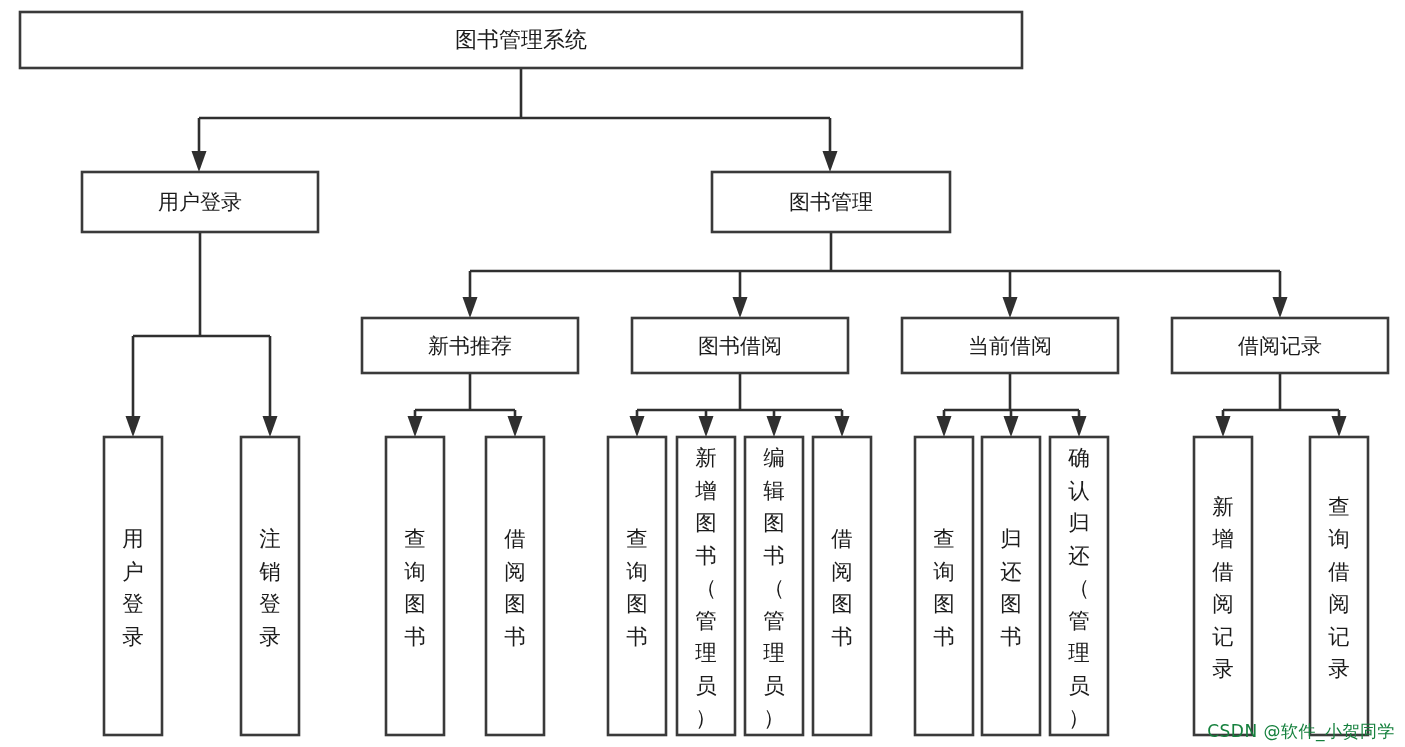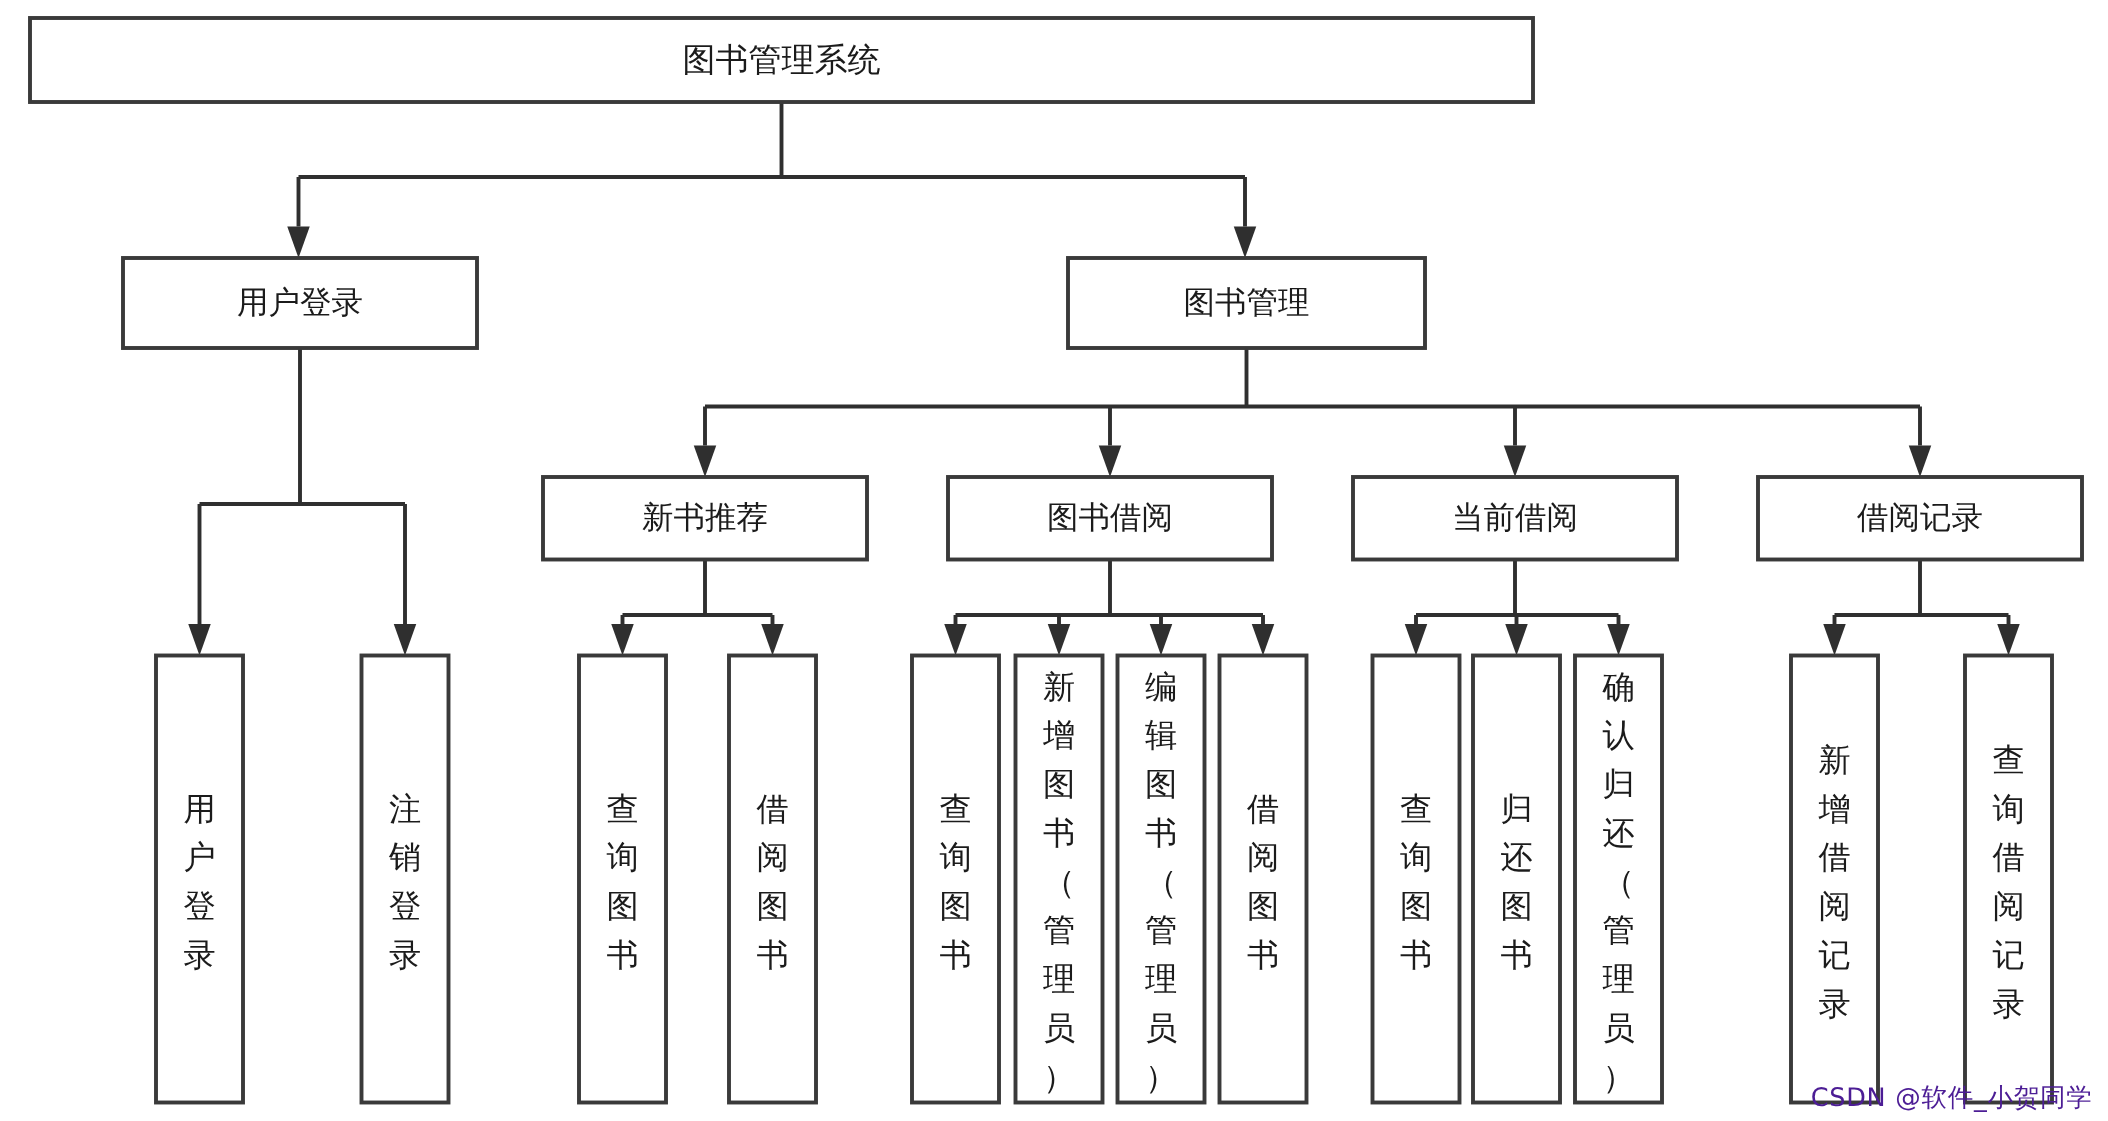--- a/index.html
+++ b/index.html
@@ -56,21 +56,21 @@
   .arrow-head {
     fill: #2f2f2f;
     stroke: none;
   }
   .watermark {
     position: absolute;
     right: 10px;
     bottom: 4px;
     font-family: "DejaVu Sans", "Liberation Sans", sans-serif;
     font-size: 17px;
-    color: #4c1d95;
+    color: #15803d;
     white-space: nowrap;
     letter-spacing: 0.5px;
     user-select: none;
   }
 </style>
 </head>
 <body>
 
 <div id="diagram-root">
   <svg class="diagram-canvas" id="diagram-svg" viewBox="0 0 1405 747" xmlns="http://www.w3.org/2000/svg">

